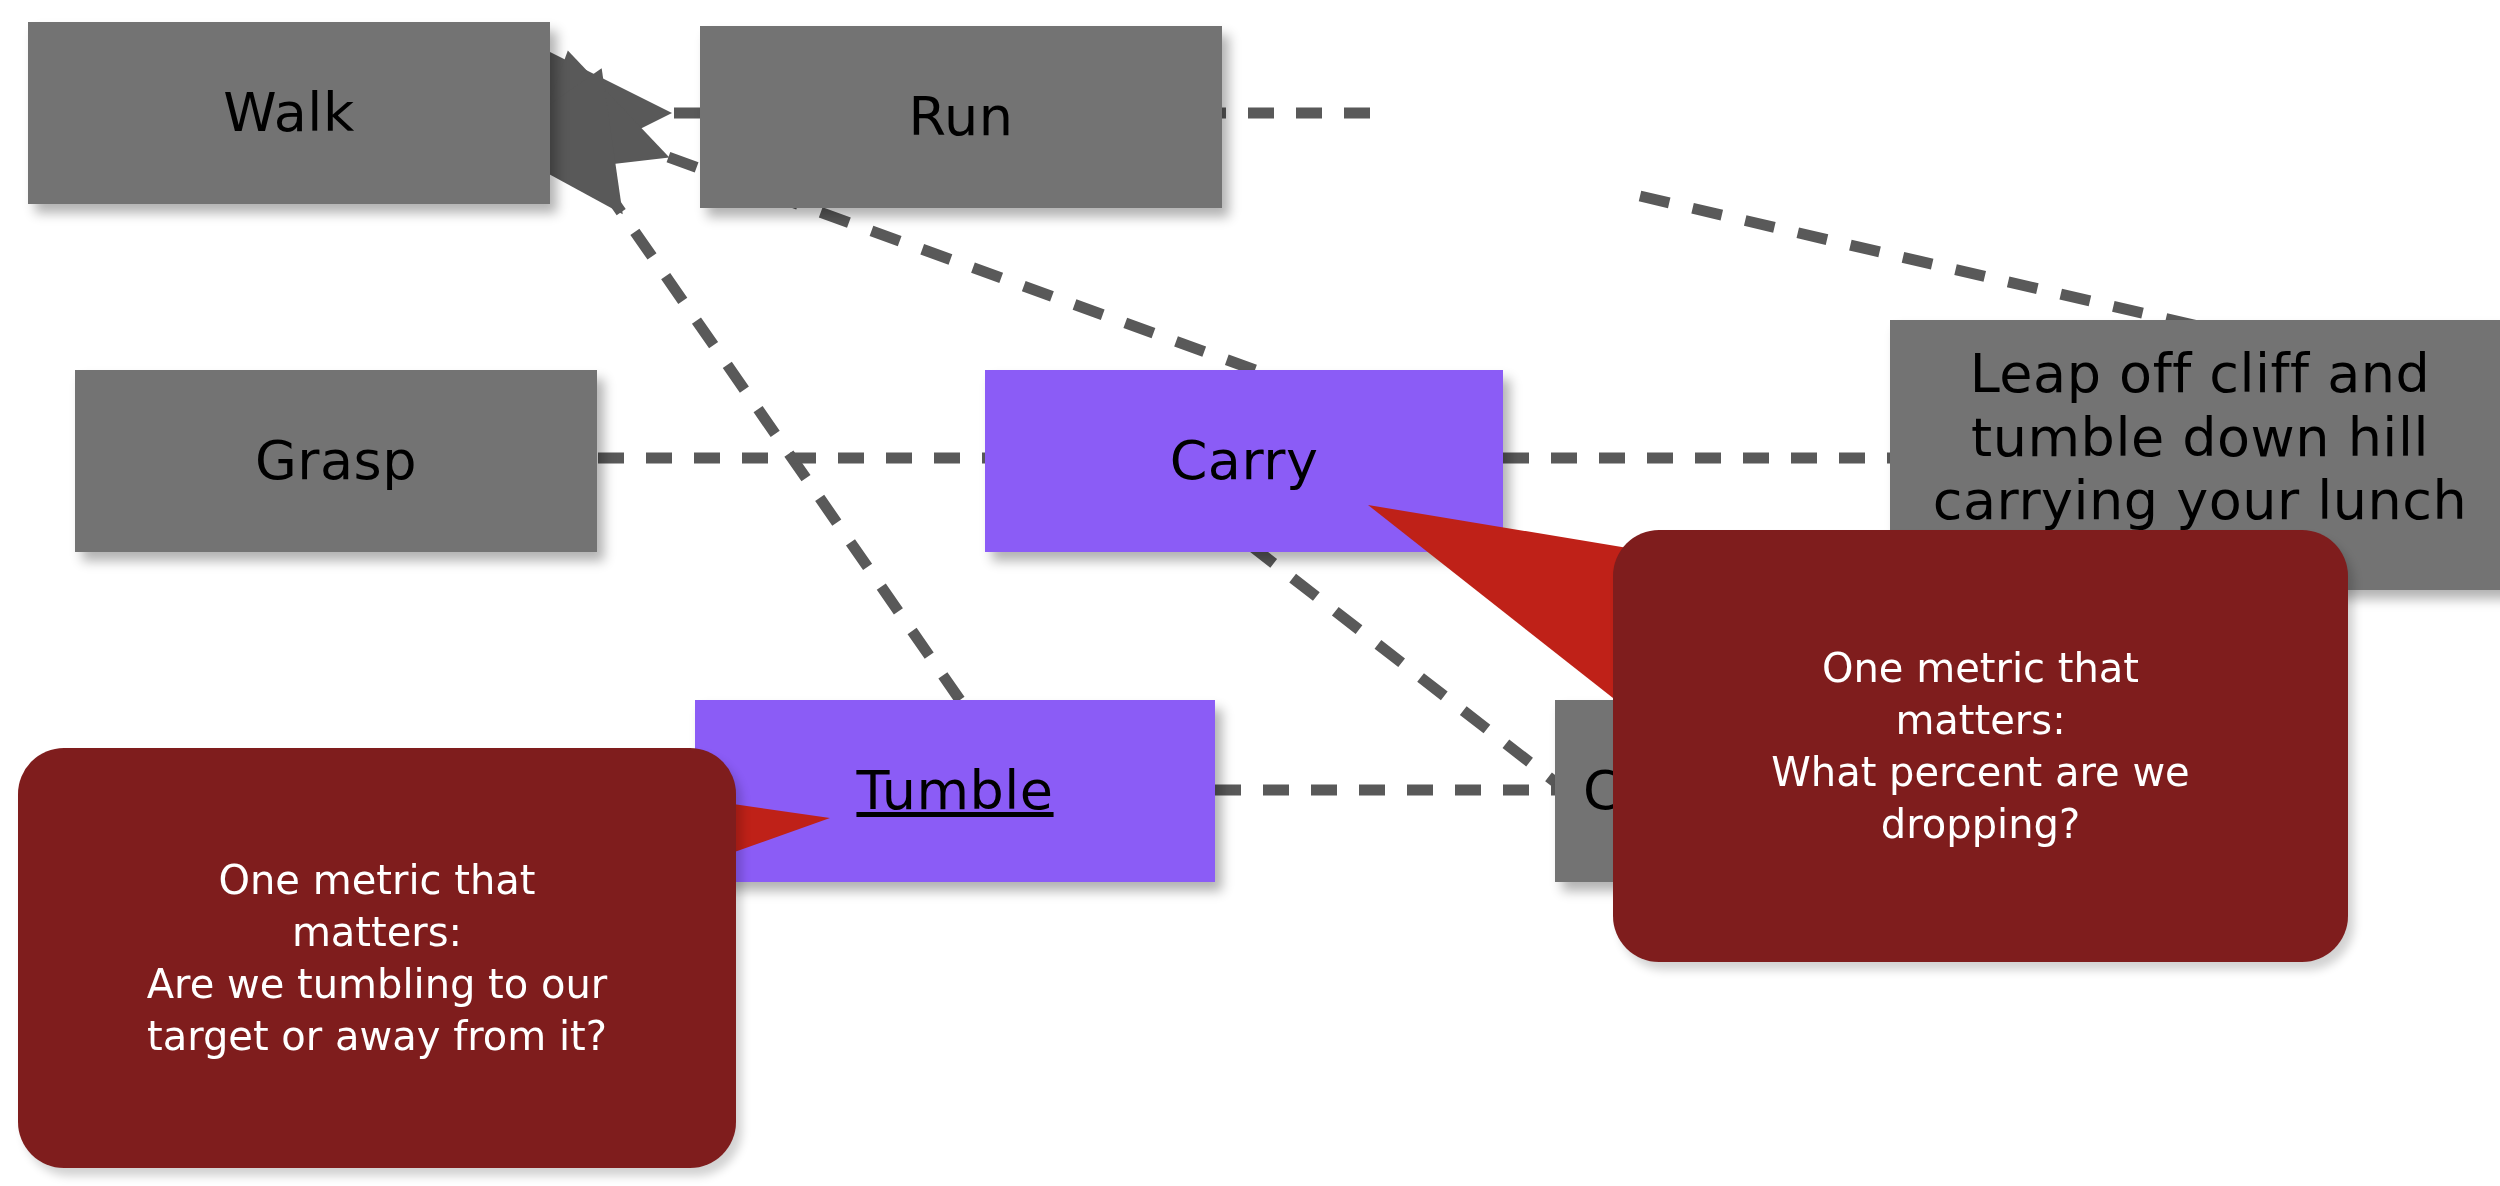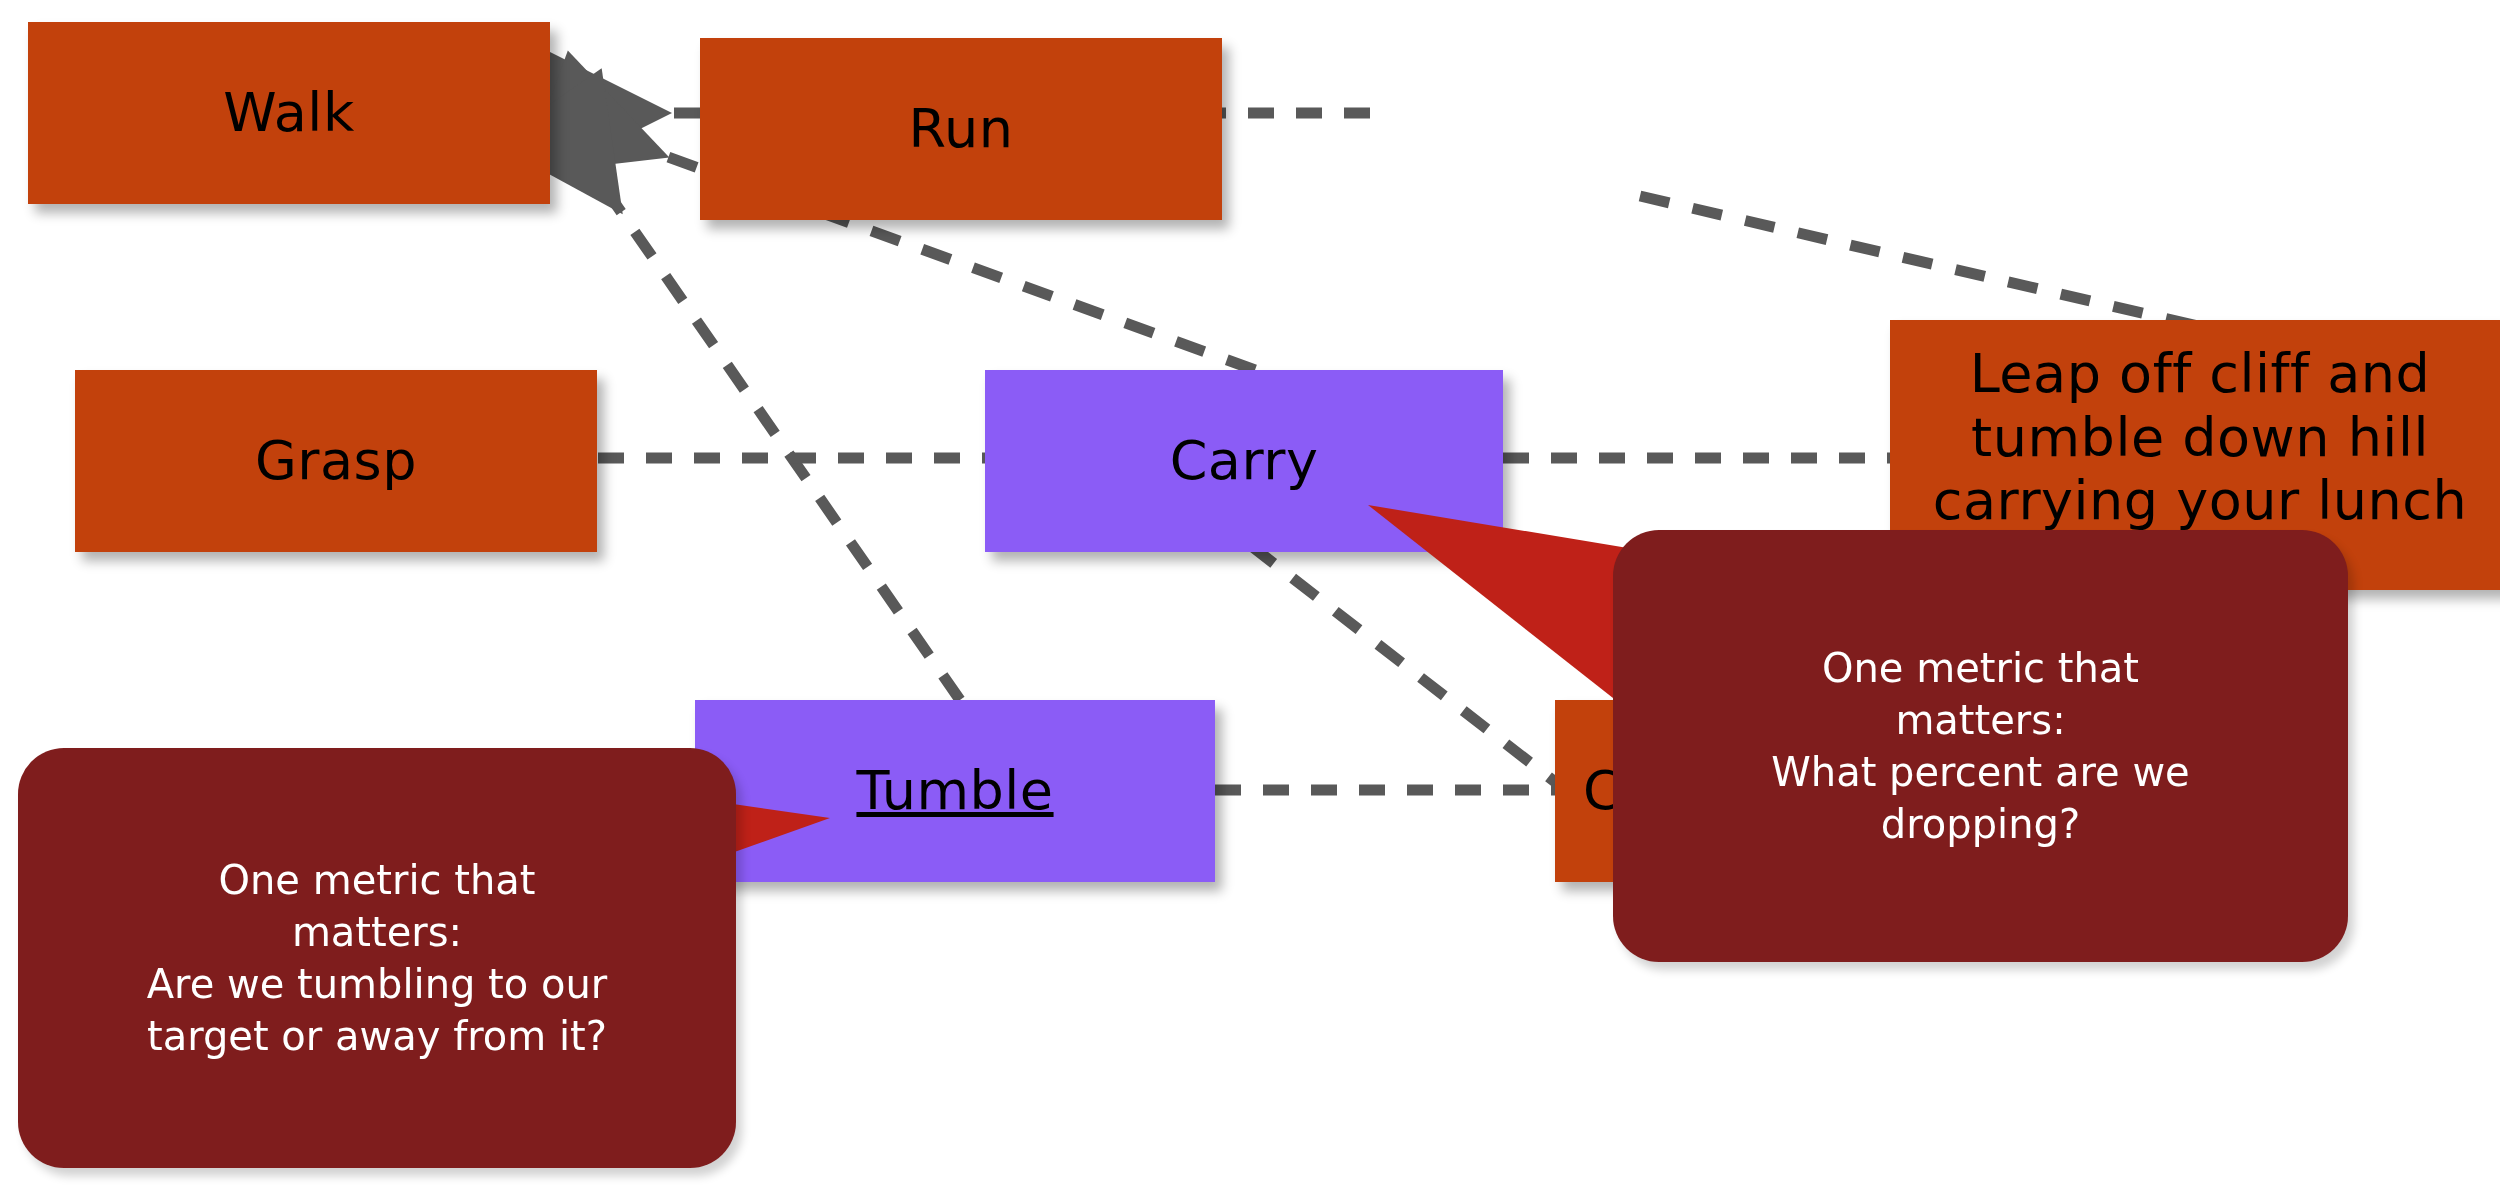--- a/index.html
+++ b/index.html
@@ -33,21 +33,21 @@
     color: #000000;
     font-family: "DejaVu Sans", sans-serif;
     font-size: 54px;
     line-height: 1.18;
     letter-spacing: 0.5px;
     box-shadow: 7px 9px 11px rgba(0,0,0,0.30);
     padding: 4px 10px;
     overflow: hidden;
     z-index: 2;
   }
-  .node.tan  { background: #c2410c; }
+  .node.tan  { background: #737373; }
   .node.pink { background: #8b5cf6; }
 
   .node-text { display: block; white-space: pre-line; }
 
   .callout {
     position: absolute;
     z-index: 5;
   }
   .callout .bubble {
     position: absolute;
@@ -101,21 +101,21 @@
 
     <line x1="1250" y1="545" x2="1568" y2="792" stroke="#595959" stroke-width="11" stroke-dasharray="30 24"></line>
 
     <line x1="1215" y1="790" x2="1560" y2="790" stroke="#595959" stroke-width="11" stroke-dasharray="26 22"></line>
   </svg>
 
   <div class="node tan" style="left:28px; top:22px; width:522px; height:182px;">
     <span class="node-text">Walk</span>
   </div>
 
-  <div class="node tan" style="left:700px; top:38px; width:522px; height:182px;">
+  <div class="node tan" style="left:700px; top:26px; width:522px; height:182px;">
     <span class="node-text">Run</span>
   </div>
 
 
   <div class="node tan" style="left:28px; top:370px; width:522px; height:182px;margin-left:47px;">
     <span class="node-text">Grasp</span>
   </div>
 
   <div class="node pink" style="left:985px; top:370px; width:518px; height:182px;">
     <span class="node-text">Carry</span>

